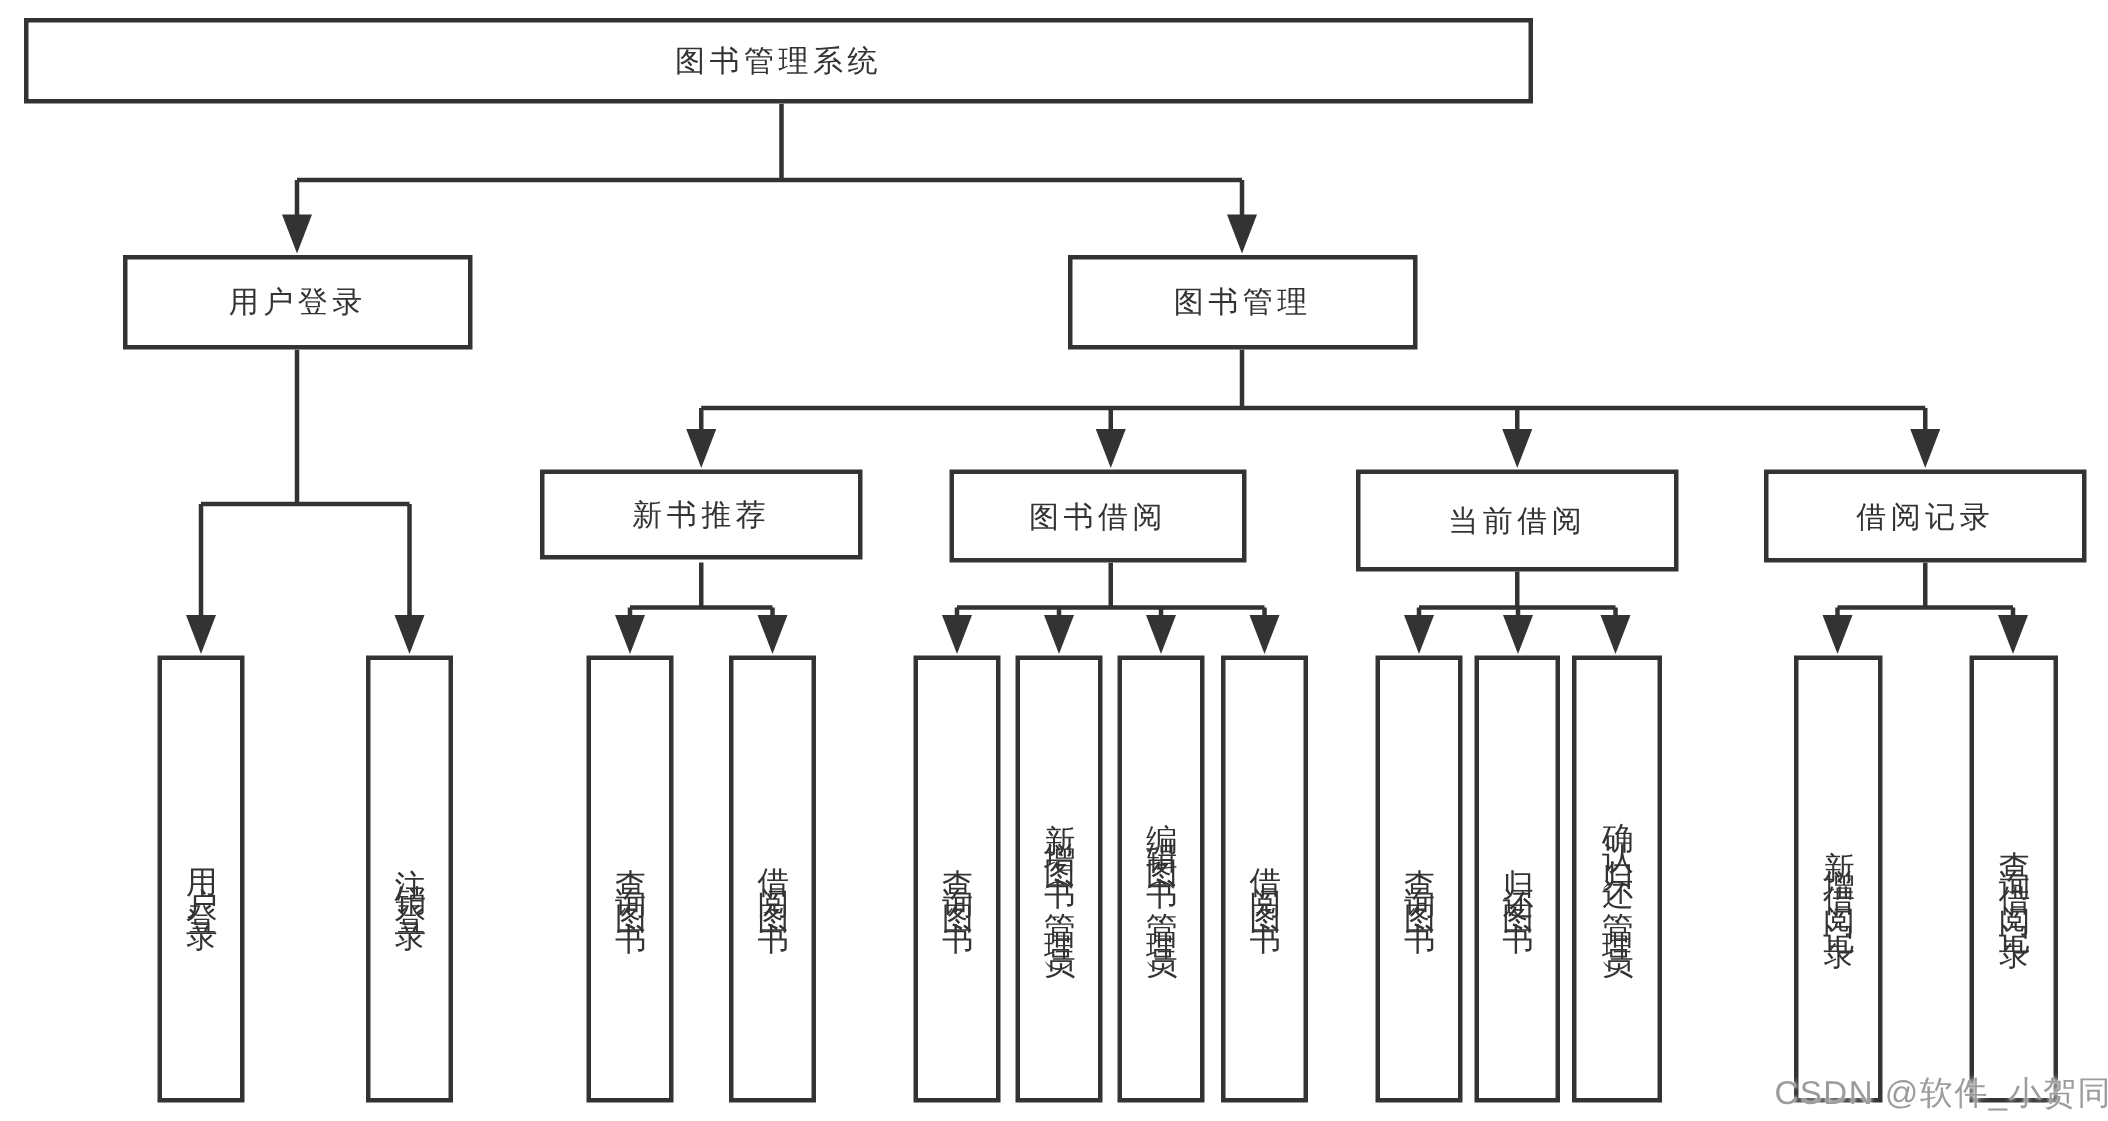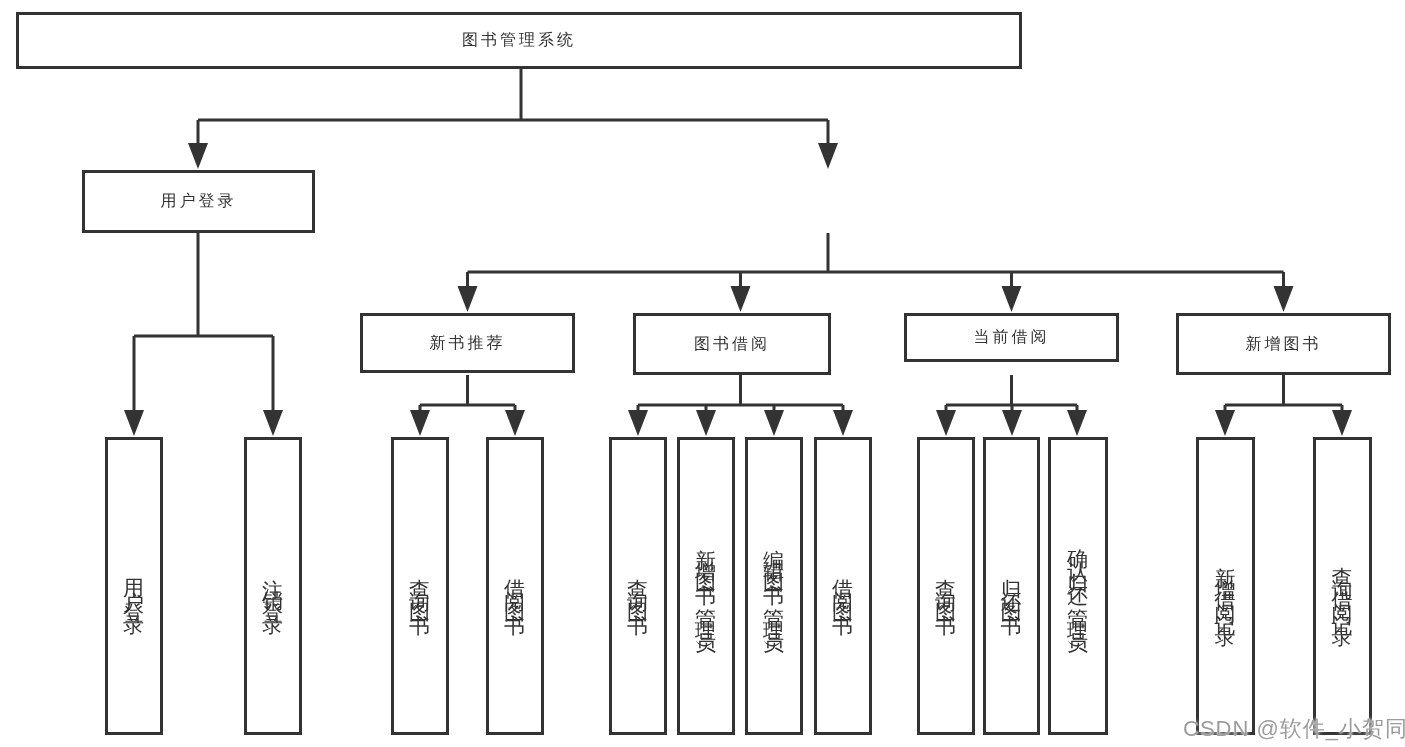--- a/index.html
+++ b/index.html
@@ -6,21 +6,21 @@
   .canvas {
     position:relative; width:1405px; height:747px;
     background:#fff; overflow:hidden;
     font-family:"Liberation Sans", sans-serif; color:#333;
   }
   #connector-layer { position:absolute; left:0; top:0; }
   .box {
     position:absolute; box-sizing:border-box;
     background:#fff; border:3px solid #333;
     display:flex; align-items:center; justify-content:center;
-    font-size:16px; letter-spacing:3px; color:#333;
+    font-size:20px; letter-spacing:3px; color:#333;
     white-space:nowrap;
   }
   .leaf {
     top:437px; height:298px; width:58px;
     writing-mode:vertical-rl; text-orientation:mixed;
     font-size:21px; letter-spacing:12px; line-height:1;
     white-space:normal;
   }
   .watermark {
     position:absolute; left:1183px; top:714px;
@@ -65,32 +65,35 @@
       <polygon points="1332,410 1352,410 1342,436" fill="#333"></polygon>
     </svg>
 
   <div class="box" style="left:16px; top:12px; width:1006px; height:57px">
     <span>图书管理系统</span>
   </div>
 
   <div class="box" style="left:82px; top:170px; width:233px; height:63px">
     <span>用户登录</span>
   </div>
+  <div class="box" style="left:712px; top:170px; width:233px; height:63px">
+    <span>图书管理</span>
+  </div>
 
   <div class="box" style="left:360px; top:313px; width:215px; height:60px">
     <span>新书推荐</span>
   </div>
   <div class="box" style="left:633px; top:313px; width:198px; height:62px">
     <span>图书借阅</span>
   </div>
-  <div class="box" style="left:904px; top:313px; width:215px; height:49px">
+  <div class="box" style="left:904px; top:313px; width:215px; height:68px">
     <span>当前借阅</span>
   </div>
   <div class="box" style="left:1176px; top:313px; width:215px; height:62px">
-    <span>新增图书</span>
+    <span>借阅记录</span>
   </div>
 
   <div class="box leaf" style="left:105px">
     <span>用户登录</span>
   </div>
   <div class="box leaf" style="left:244px">
     <span>注销登录</span>
   </div>
 
   <div class="box leaf" style="left:391px">

